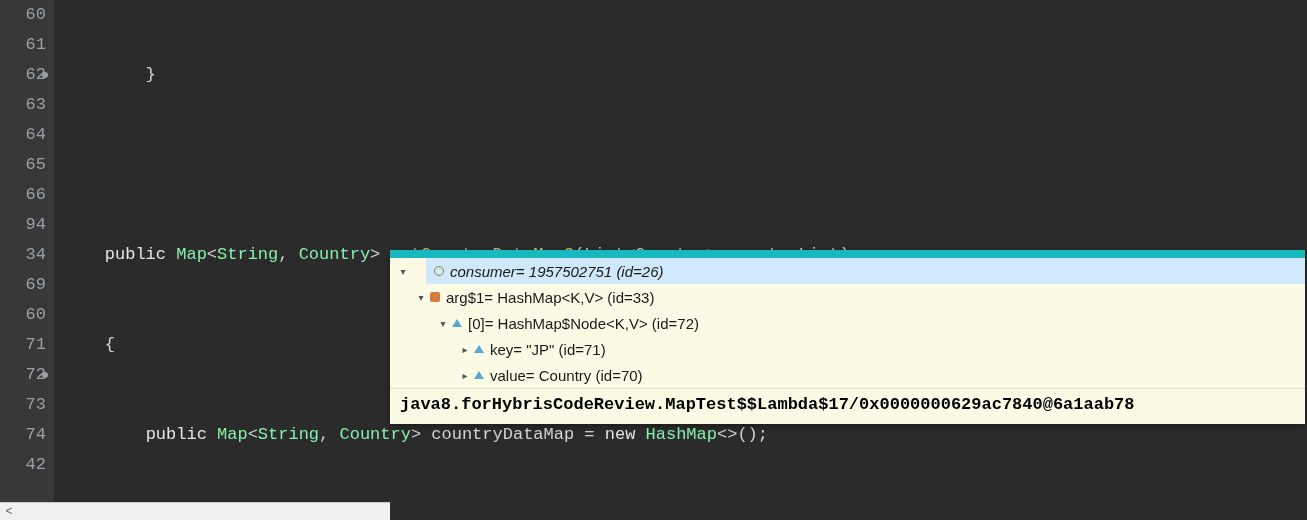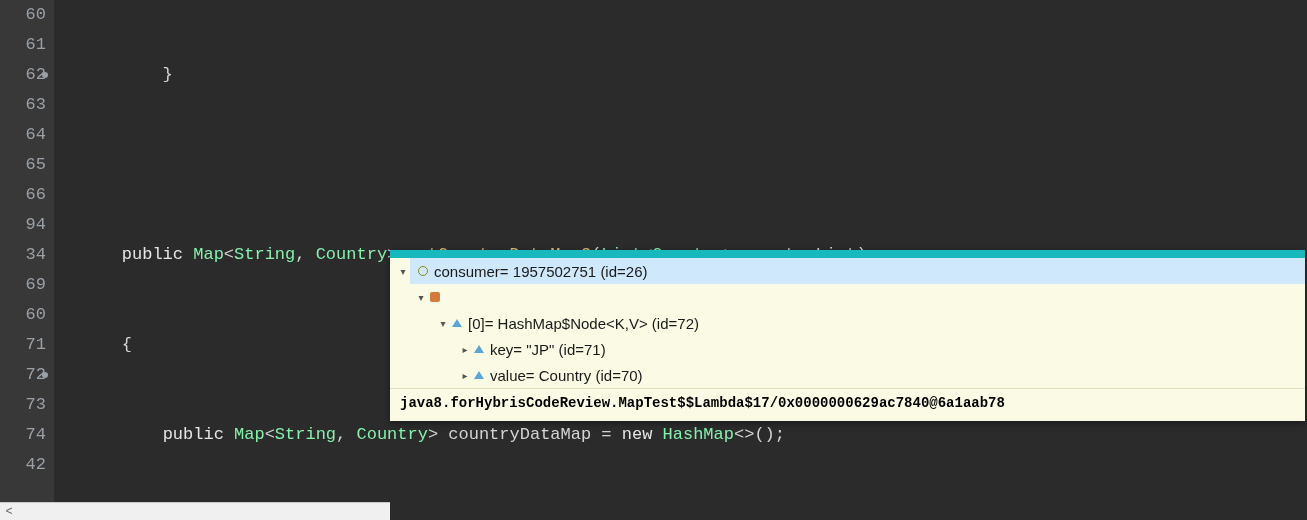--- a/index.html
+++ b/index.html
@@ -9,21 +9,20 @@
     background: #2b2b2b;
     width: 1307px;
     height: 520px;
     overflow: hidden;
     position: relative;
   }
   .editor {
     display: flex;
     height: 100%;
     background: #2b2b2b;
-    gap: 17px;
   }
   .gutter {
     background: #383838;
     color: #9aa0a6;
     text-align: right;
     padding: 0 8px 0 0;
     user-select: none;
     font-size: 17px;
     line-height: 30px;
     width: 54px;
@@ -100,21 +99,21 @@
   .tri-ic {
     width: 0; height: 0;
     border-left: 5px solid transparent;
     border-right: 5px solid transparent;
     border-bottom: 8px solid #5aa7d6;
     display:inline-block;
   }
   .tooltip .eval {
     padding: 6px 10px 10px 10px;
     font-family: Consolas, "Courier New", monospace;
-    font-size: 14px;
+    font-size: 17px;
     font-weight: bold;
     color: #000;
     background: #fbfbe5;
     border-top: 1px solid #e0e0c0;
   }
   .hscroll {
     position: absolute;
     left: 0; bottom: 0;
     width: 390px;
     height: 18px;
@@ -169,32 +168,33 @@
     
     
     
     
   </div>
 </div>
 
 <div class="tooltip">
   <div class="row">
     <span class="tw">▾</span>
-    <span class="row sel" style="flex:1;margin-left:0;">
+    <span class="row sel" style="flex:1;margin-left:16px;font-style:italic;">
       <span class="icon">
           <span class="circle-o"></span>
         </span>
       <span>consumer= 1957502751  (id=26)</span>
     </span>
   </div>
   <div class="row indent1">
     <span class="tw">▾</span>
     <span class="icon">
         <span class="field-ic"></span>
       </span>
+    <span>arg$1= HashMap&lt;K,V&gt;  (id=33)</span>
   </div>
   <div class="row indent2">
     <span class="tw">▾</span>
     <span class="icon">
         <span class="tri-ic"></span>
       </span>
     <span>[0]= HashMap$Node&lt;K,V&gt;  (id=72)</span>
   </div>
   <div class="row indent3">
     <span class="tw">▸</span>

